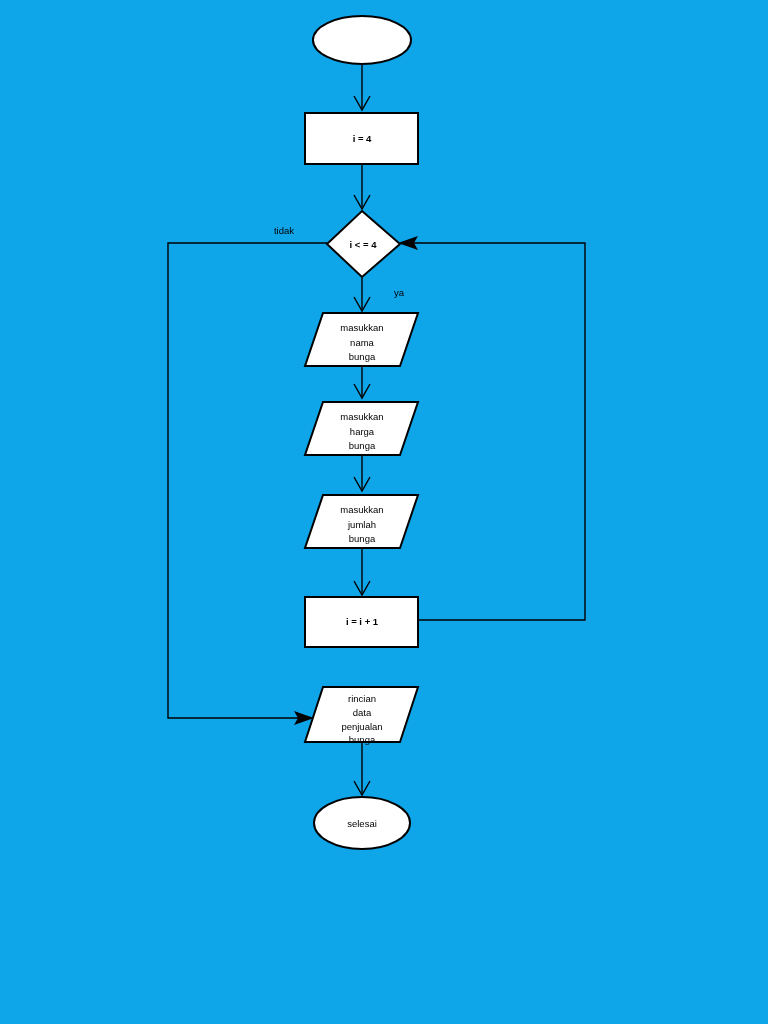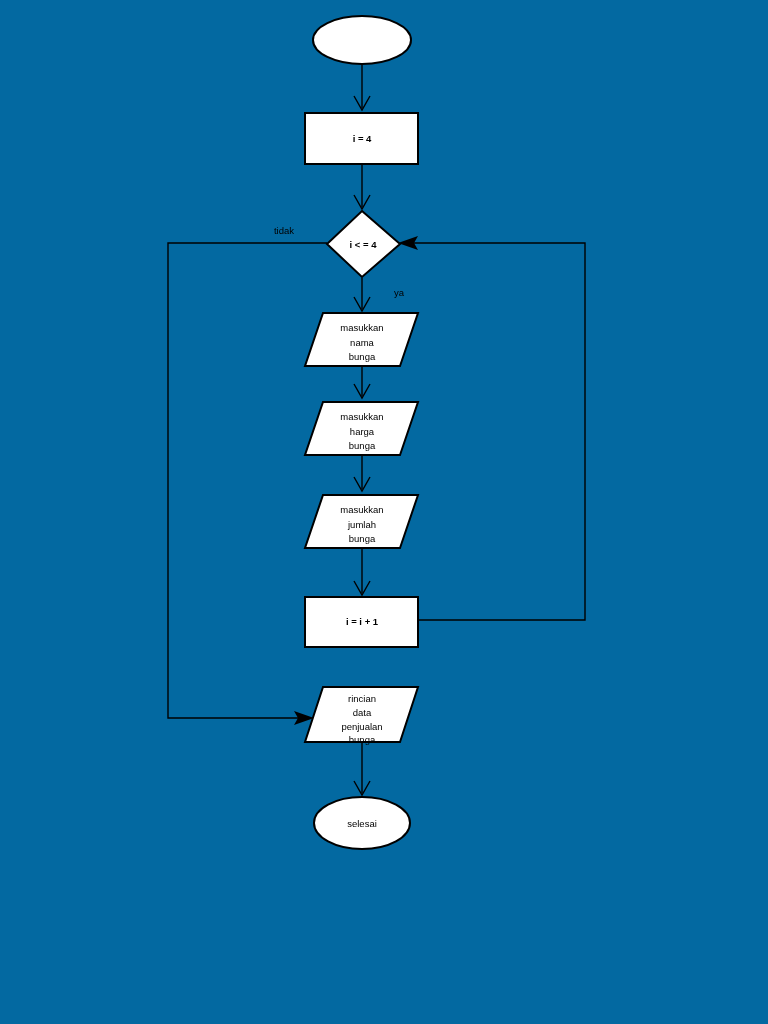--- a/index.html
+++ b/index.html
@@ -12,21 +12,21 @@
     width: 768px;
     height: 1024px;
     font-family: "Liberation Sans", "DejaVu Sans", sans-serif;
     color: #000000;
     overflow: hidden;
   }
   #flowchart-canvas {
     position: relative;
     width: 768px;
     height: 1024px;
-    background: #0369a1;
+    background: #0ea5e9;
   }
   #flowchart-svg {
     position: absolute;
     top: 0;
     left: 0;
     width: 768px;
     height: 1024px;
   }
   .node-text {
     font-family: "Liberation Sans", "DejaVu Sans", sans-serif;

